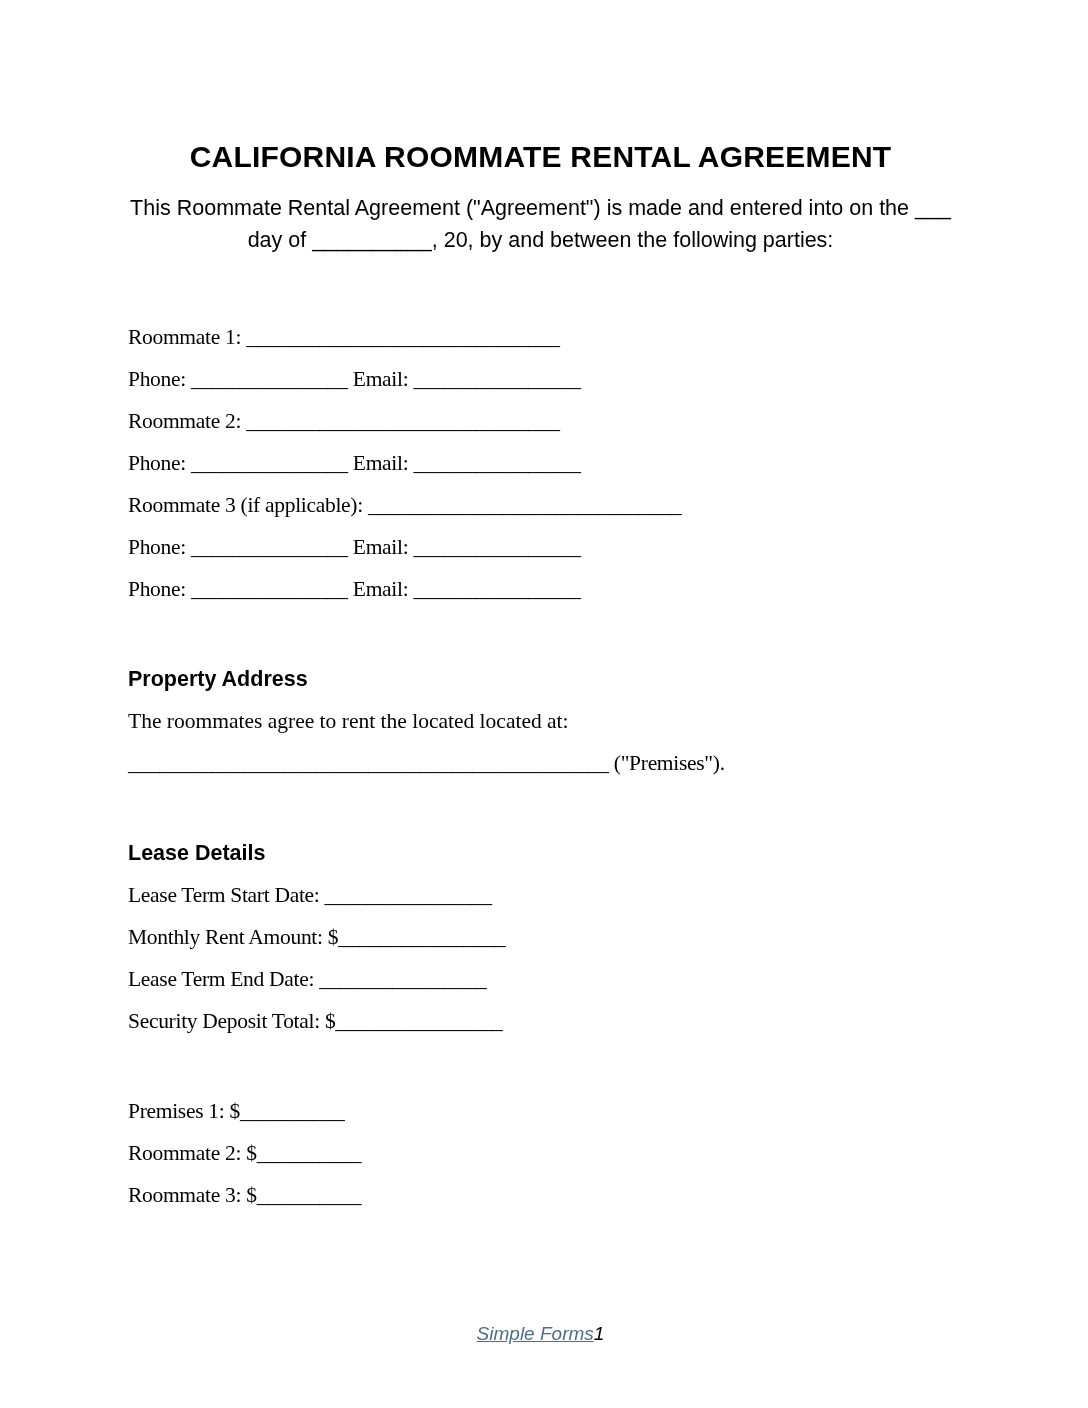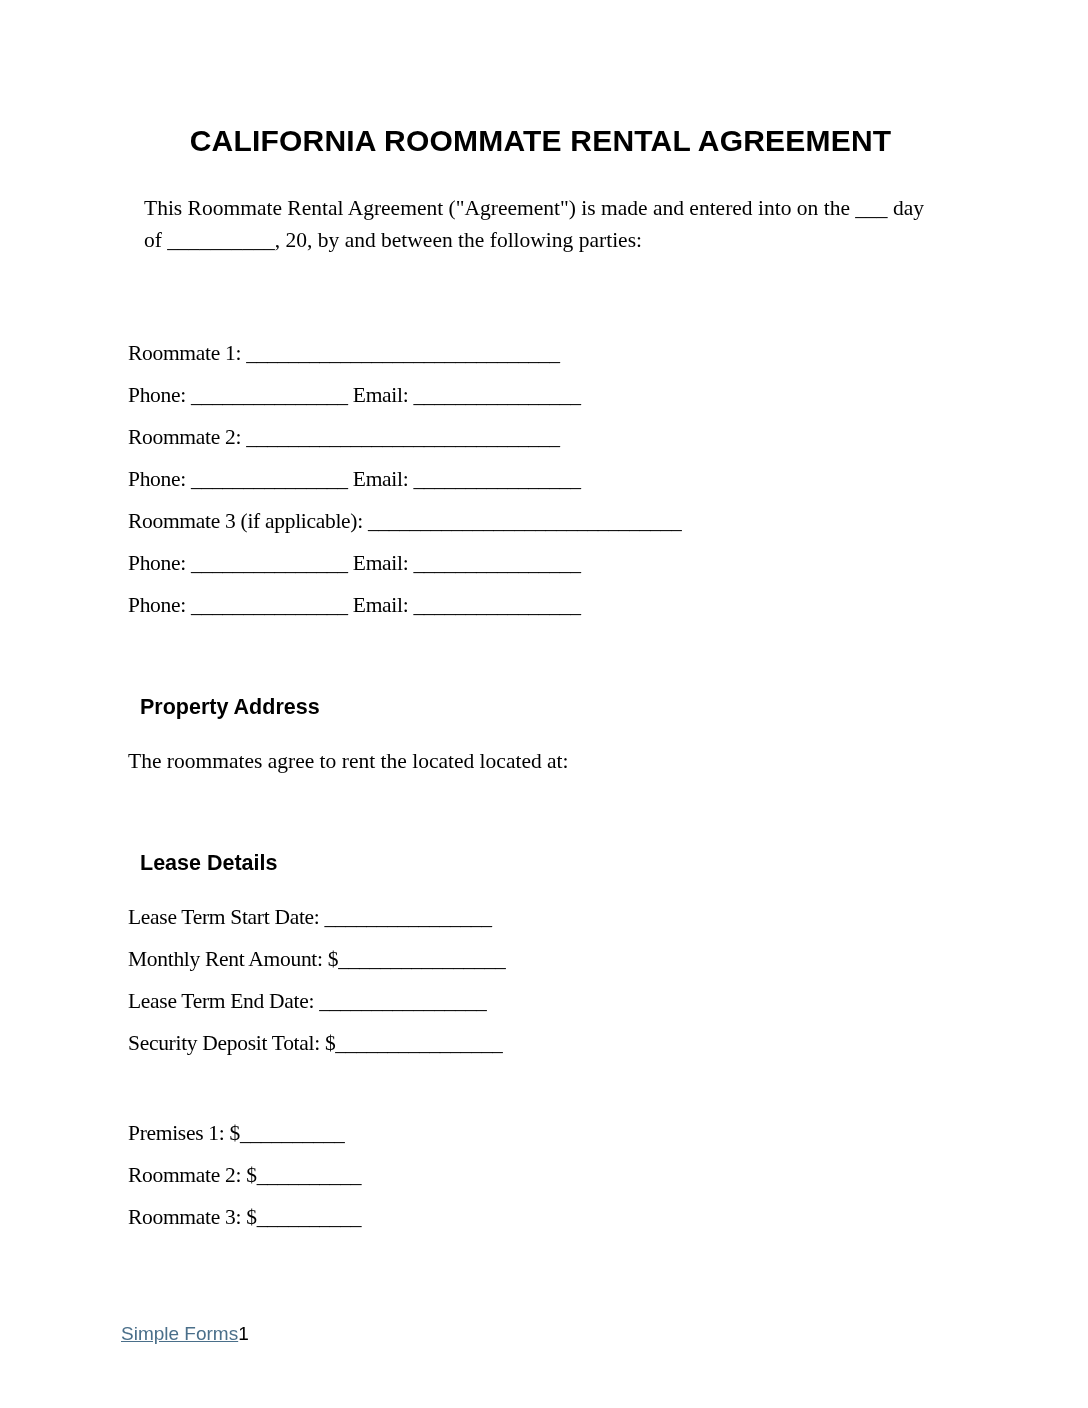--- a/index.html
+++ b/index.html
@@ -20,66 +20,66 @@
     left: 0;
     top: 0;
     width: 1088px;
     height: 1408px;
     background: #ffffff;
     overflow: hidden;
   }
   .content {
     position: absolute;
     left: 128px;
-    top: 0;
+    top: 16px;
     width: 825px;
   }
   .doc-title {
     text-align: center;
     font-size: 30px;
     font-weight: bold;
     letter-spacing: 0.2px;
     margin: 0;
     padding-top: 121px;
     line-height: 40px;
     white-space: nowrap;
   }
   .para {
     font-size: 21.5px;
     line-height: 31.5px;
-    margin: 16px;
+    margin: 0;
     padding-top: 16px;
-    text-align: left;
-    font-family: Liberation Serif, serif;
+    text-align: center;
   }
   .line {
     font-size: 21.5px;
     line-height: 42px;
     margin: 0;
     white-space: nowrap;
     font-family: Liberation Serif, serif;
   }
   .section-head {
     font-size: 21.5px;
     font-weight: bold;
     line-height: 42px;
-    margin: 12px;
+    margin: 0;
     white-space: nowrap;
   }
   .gap-lg { height: 60px; }
   .gap-md { height: 48px; }
   .blank { letter-spacing: -0.3px; }
   .footer {
     position: absolute;
-    left: 121px;
+    left: 128px;
     top: 1322px;
     width: 825px;
     display: flex;
-    justify-content: flex-start;
+    justify-content: center;
     align-items: baseline;
+    font-style: italic;
   }
   .footer-link {
     font-size: 19px;
     color: #4a6f8a;
     text-decoration: underline;
     cursor: pointer;
     line-height: 24px;
   }
   .footer-page {
     font-size: 19px;
@@ -114,20 +114,21 @@
 
 
     <p class="line blank">Phone: _______________ Email: ________________</p>
 
     <div class="gap-md"></div>
 
     <p class="section-head">Property Address</p>
 
     <p class="line">The roommates agree to rent the located located at:</p>
 
+    <p class="line blank">______________________________________________ ("Premises").</p>
 
     <div class="gap-md"></div>
 
     <p class="section-head">Lease Details</p>
 
     <p class="line blank">Lease Term Start Date: ________________</p>
 
     <p class="line blank">Monthly Rent Amount: $________________</p>
 
     <p class="line blank">Lease Term End Date: ________________</p>

